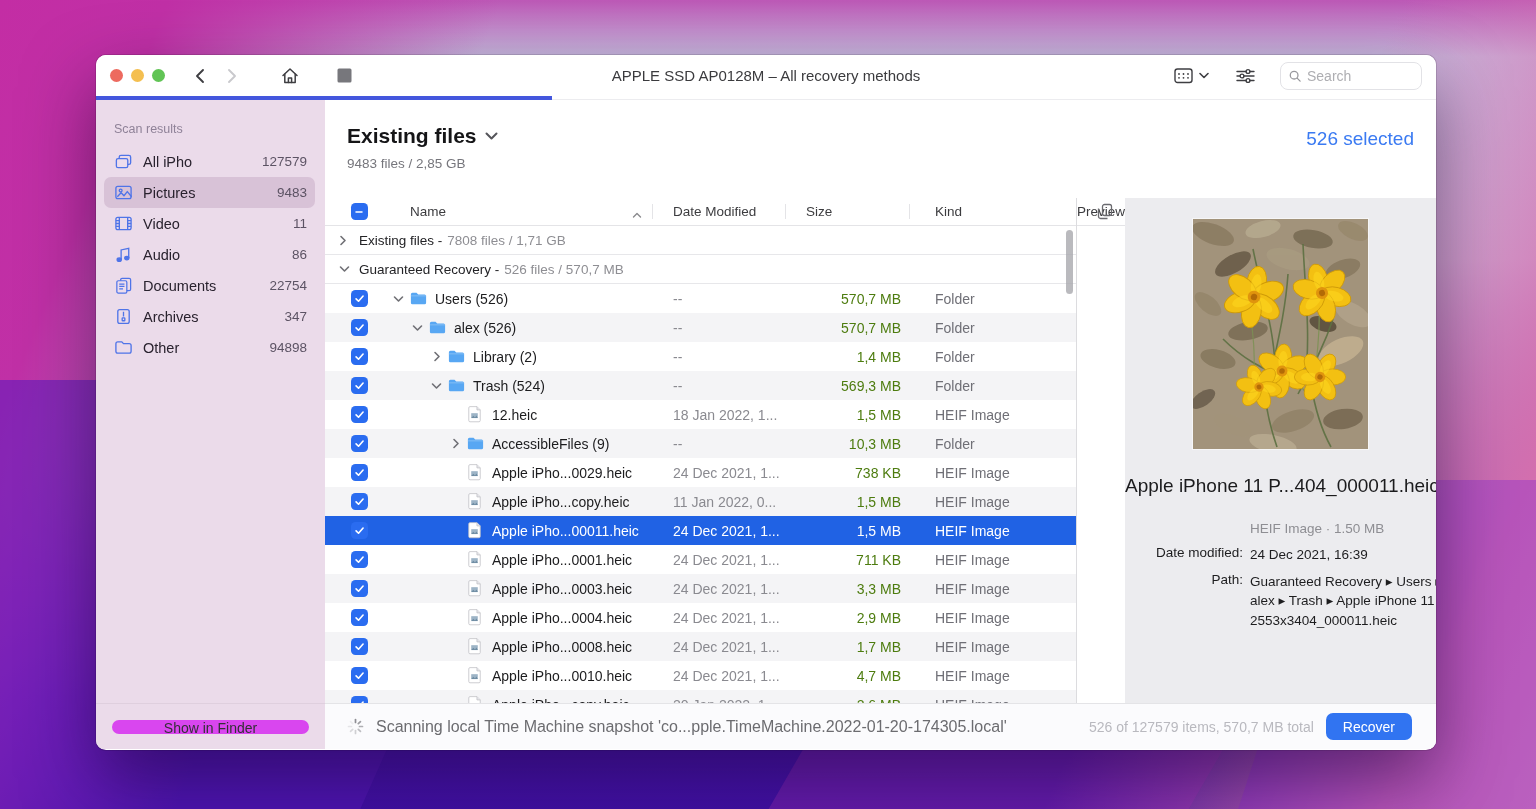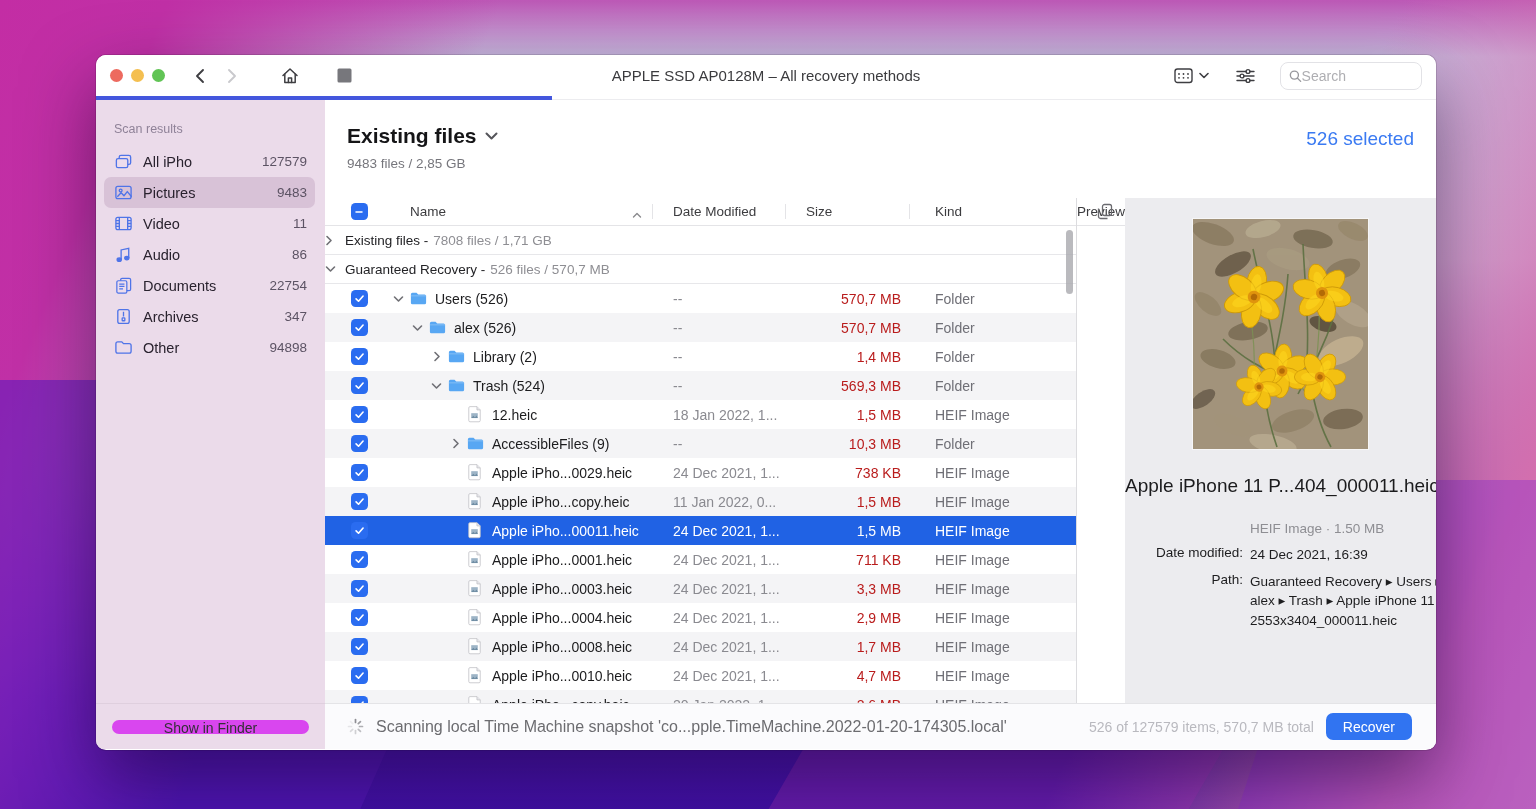--- a/index.html
+++ b/index.html
@@ -28,21 +28,21 @@
   .traffic { display:flex; gap:8px; margin-right:22px; }
   .light { width:13px; height:13px; border-radius:50%; display:inline-block; }
   .light.red { background:#ed6a5f; } .light.yellow { background:#f4bf50; } .light.green { background:#61c455; }
   .navbtn { background:none; border:none; padding:0; width:26px; height:26px; display:flex; align-items:center; justify-content:center; cursor:pointer; }
   .navbtn + .navbtn { margin-left:6px; }
   .navbtn.home { margin-left:32px; }
   .navbtn.stop { margin-left:28px; }
   .win-title { position:absolute; left:0; right:0; text-align:center; font-size:15px; color:#3b3b3e; pointer-events:none; }
   .tb-right { margin-left:auto; display:flex; align-items:center; gap:22px; z-index:2; }
   .iconbtn { background:none; border:none; display:flex; align-items:center; gap:4px; cursor:pointer; padding:2px; }
-  .search { display:flex; align-items:center; gap:0; width:142px; height:28px; background:#fff;
+  .search { display:flex; align-items:center; gap:6px; width:142px; height:28px; background:#fff;
     border:1px solid #e2e2e6; border-radius:8px; padding:0 8px; }
   .search input { border:none; outline:none; width:100%; font-size:14px; color:#333; background:transparent; }
   .search input::placeholder { color:#aeaeb2; }
 
   .progress-track { height:4px; background:#fff; border-bottom:1px solid #ececef; position:relative; }
   .progress-fill { position:absolute; left:0; top:0; height:4px; width:34%; background:#4356dd; }
 
   
   .body-row { display:flex; height:649px; }
 
@@ -74,36 +74,36 @@
   .thead, .trow { display:grid; grid-template-columns:56px 1fr 133px 124px 167px; align-items:center; }
   .thead { height:28px; font-size:13.5px; color:#3c3c3f; border-bottom:1px solid #e4e4e7; flex-shrink:0; }
   .th-cell { position:relative; height:100%; display:flex; align-items:center; }
   .th-name { padding-left:29px; }
   .th-sep::before { content:""; position:absolute; left:0; top:6px; bottom:6px; width:1px; background:#e4e4e7; }
   .th-date { padding-left:21px; } .th-size { padding-left:21px; } .th-kind { padding-left:26px; }
   .sort-caret { position:absolute; right:10px; top:9px; }
   .tbody { flex:1; overflow:hidden; position:relative; }
 
   .grow { height:29px; display:flex; align-items:center; font-size:13.5px; background:#fff;
-    border-bottom:1px solid #e7e7ea; }
+    border-bottom:1px solid #e7e7ea; padding-left:14px; }
   .grow .gchev { width:20px; display:flex; }
   .gname { color:#232326; margin-right:5px; white-space:nowrap; }
   .gmeta { color:#8e8e93; white-space:nowrap; }
 
   .trow { height:29px; font-size:14px; background:#fff; }
   .trow.gray { background:#f4f4f6; }
   .trow.selected { background:#2062e4; }
   .c-check { display:flex; justify-content:center; padding-left:12px; }
   .checkbox { width:17px; height:17px; border-radius:4.5px; background:#2a6cf0; display:flex; align-items:center; justify-content:center; flex-shrink:0; cursor:pointer; }
   .c-name { display:flex; align-items:center; min-width:0; }
   .chev-slot { width:21px; display:flex; justify-content:center; flex-shrink:0; cursor:pointer; }
   .ficon { width:19px; height:19px; margin-right:7px; display:flex; flex-shrink:0; }
   .fname { color:#1c1c1e; white-space:nowrap; overflow:hidden; }
   .c-date { color:#8a8a90; padding-left:21px; white-space:nowrap; }
-  .c-size { color:#b91c1c; text-align:right; padding-right:8px; white-space:nowrap; }
+  .c-size { color:#4d7c0f; text-align:right; padding-right:8px; white-space:nowrap; }
   .c-kind { color:#6f6f76; padding-left:26px; white-space:nowrap; }
   .trow.selected .fname, .trow.selected .c-date, .trow.selected .c-size, .trow.selected .c-kind { color:#fff; }
   .scroll-thumb { position:absolute; right:3px; top:32px; width:7px; height:64px; border-radius:4px; background:#a9a9ae; opacity:.8; }
 
   
   .preview-panel { width:360px; flex-shrink:0; border-left:1px solid #dcdcdf; display:flex; flex-direction:row; }
   .pv-header { height:28px; background:#fff; border-bottom:1px solid #e4e4e7; display:flex; align-items:center; justify-content:center; position:relative; font-size:13.5px; color:#3c3c3f; flex-shrink:0; }
   .pv-copy { position:absolute; right:12px; top:5px; background:none; border:none; cursor:pointer; display:flex; }
   .pv-body { flex:1; background:#ececef; padding-top:21px; overflow:hidden; }
   .pv-photo { width:175px; height:230px; margin:0 auto; box-shadow:0 0 0 1px rgba(255,255,255,.5); }

